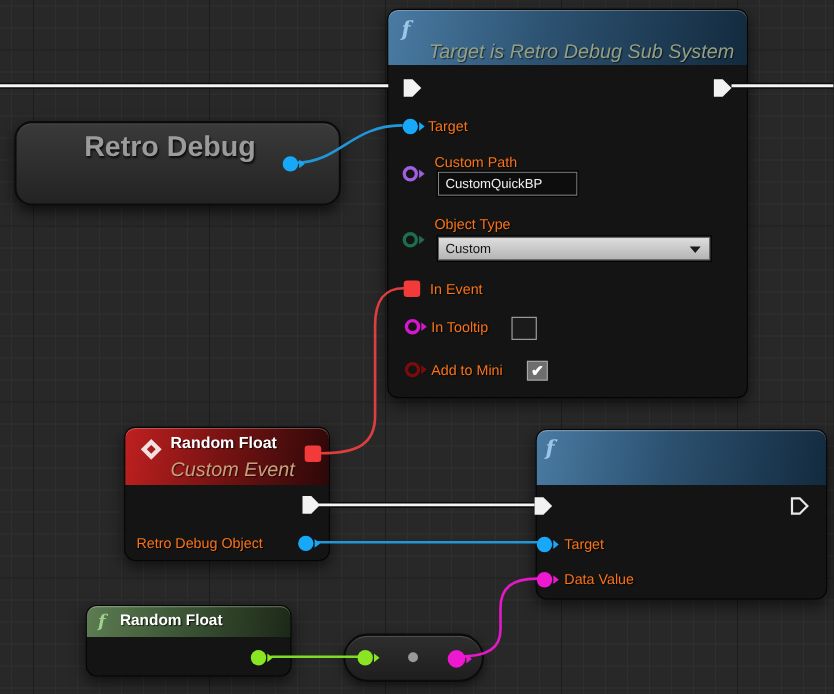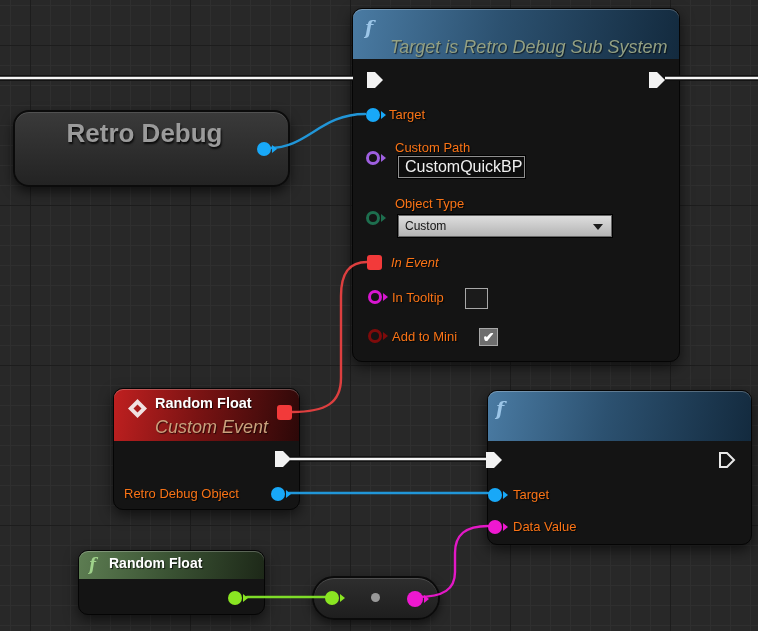--- a/index.html
+++ b/index.html
@@ -32,32 +32,32 @@
          text-shadow:1px 1px 1px rgba(0,0,0,0.8);}
   .pin{box-sizing:border-box;position:absolute;width:14px;height:14px;border-radius:50%;z-index:10;}
   .pin.filled{background:var(--c);}
   .pin.hollow{border:3.5px solid var(--c);background:transparent;}
   .pin.wedge::after{content:"";position:absolute;right:-6px;top:50%;transform:translateY(-50%);
          border-left:5px solid var(--c);border-top:4px solid transparent;border-bottom:4px solid transparent;}
   .pin.hollow.wedge::after{right:-9px;}
   .pin-square{position:absolute;width:15px;height:15px;border-radius:3px;background:#f23a3a;z-index:10;}
   .pin-exec{position:absolute;z-index:10;}
   .textbox{position:absolute;box-sizing:border-box;background:#0d0d0d;border:1px solid #8f8f8f;
-         outline:1px solid #000;color:#f0f0f0;font-size:16px;line-height:20px;padding:0 6px;
+         outline:1px solid #000;color:#f0f0f0;font-size:12px;line-height:20px;padding:0 6px;
          white-space:nowrap;}
   .dropdown{position:absolute;box-sizing:border-box;background:linear-gradient(#dedede,#b4b4b4);
          border:1px solid #666;outline:1px solid #000;color:#141414;font-size:12px;line-height:20px;
          padding:0 6px;}
   .dd-arrow{position:absolute;right:8px;top:8px;width:0;height:0;
          border-left:5px solid transparent;border-right:5px solid transparent;border-top:6px solid #1b1b1b;}
   .checkbox{position:absolute;box-sizing:border-box;border:1px solid #a8a8a8;background:#1b1b1b;
          color:#ffffff;text-align:center;}
   .checkbox.checked{background:#6e6e6e;font-size:14px;line-height:16px;font-weight:bold;}
   .varnode{position:absolute;background:linear-gradient(#3a3a3a,#232323);border:2px solid #0b0b0b;
-         border-radius:16px;box-shadow:inset 0 1px 0 rgba(255,255,255,0.12),0 5px 12px rgba(0,0,0,0.6);}
+         border-radius:16px;box-shadow:inset 0 1px 0 rgba(255,255,255,0.12),0 5px 12px rgba(0,0,0,0.6);padding-left:20px;}
   .vartext{position:absolute;left:0;right:14px;text-align:center;color:#9b9b9b;font-weight:bold;
          font-size:26px;line-height:33px;text-shadow:1px 2px 2px rgba(0,0,0,0.8);}
   .knot{position:absolute;background:linear-gradient(#2e2e2e,#1e1e1e);border:2px solid #0b0b0b;
          border-radius:22px;box-shadow:inset 0 1px 0 rgba(255,255,255,0.15),0 4px 10px rgba(0,0,0,0.55);}
   .knot-dot{position:absolute;width:9px;height:9px;border-radius:50%;background:#999;z-index:10;}
   #wires{position:absolute;left:0;top:0;pointer-events:none;}
 </style>
 </head>
 <body>
 
@@ -83,27 +83,27 @@
 
     <span class="pin filled wedge" style="--c:#18a8f8;left:13px;top:99px;"></span>
     <span class="plabel" style="left:36px;top:98px;">Target</span>
 
     <span class="plabel" style="left:42px;top:131px;">Custom Path</span>
     <span class="pin hollow wedge" style="--c:#9e5fe0;left:13px;top:142px;"></span>
     <div class="textbox" style="left:45px;top:147px;width:127px;height:22px;">CustomQuickBP</div>
 
     <span class="plabel" style="left:42px;top:187px;">Object Type</span>
     <span class="pin hollow wedge" style="--c:#1d6e4e;left:13px;top:202px;"></span>
-    <div class="dropdown" style="left:45px;top:206px;width:214px;height:22px;">
+    <div class="dropdown" style="left:45px;top:206px;width:248px;height:22px;">
       <span>Custom</span>
       <span class="dd-arrow"></span>
     </div>
 
     <span class="pin-square" style="left:14px;top:246px;"></span>
-    <span class="plabel" style="left:38px;top:246px;font-style:italic;">In Event</span>
+    <span class="plabel" style="left:38px;top:246px;">In Event</span>
 
     <span class="pin hollow wedge" style="--c:#d816d0;left:15px;top:281px;"></span>
     <span class="plabel" style="left:39px;top:281px;">In Tooltip</span>
     <div class="checkbox" style="left:112px;top:279px;width:23px;height:21px;"></div>
 
     <span class="pin hollow wedge" style="--c:#7e0b0b;left:15px;top:320px;"></span>
     <span class="plabel" style="left:39px;top:320px;">Add to Mini</span>
     <div class="checkbox checked" style="left:126px;top:319px;width:19px;height:18px;">✔</div>
   </div>
 

